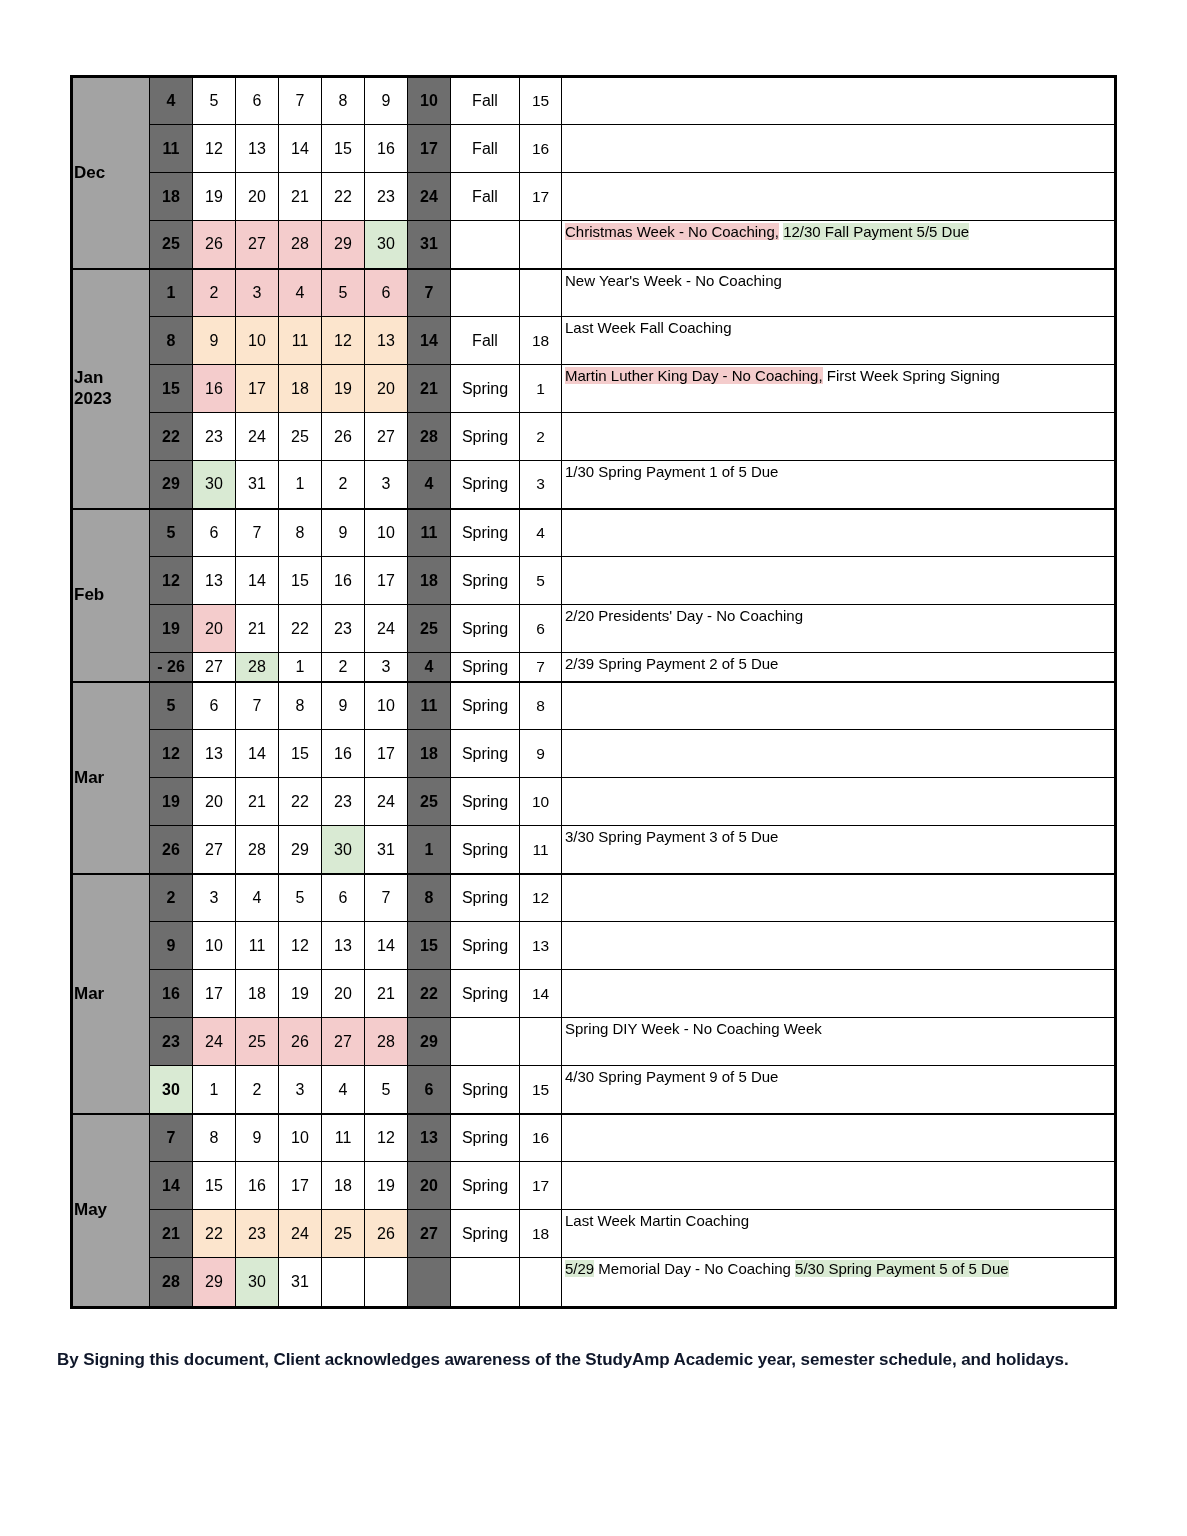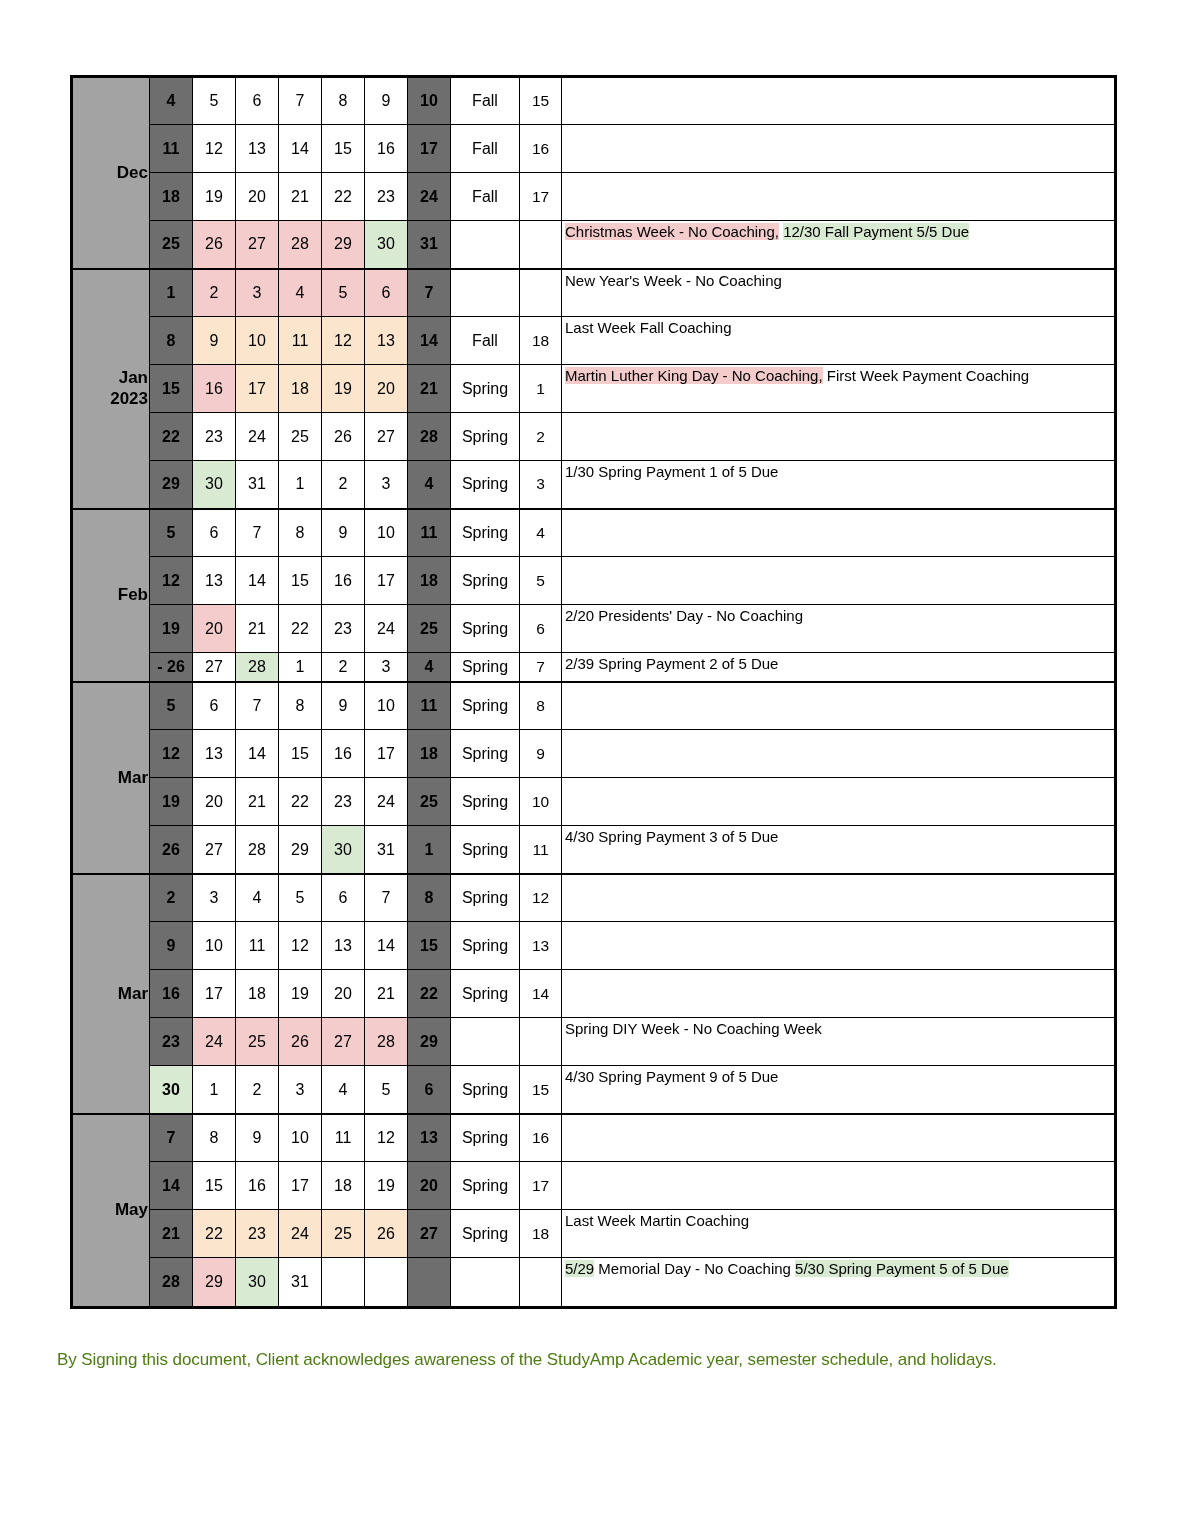--- a/index.html
+++ b/index.html
@@ -3,37 +3,37 @@
 <meta charset="utf-8">
 <style>
   html,body{margin:0;padding:0;background:#ffffff;}
   body{width:1187px;height:1536px;position:relative;font-family:"Liberation Sans",sans-serif;color:#000;}
   .cal-wrap{position:absolute;left:70px;top:75px;}
   table.cal{border-collapse:collapse;table-layout:fixed;width:1047px;border:3px solid #000;}
   table.cal td{border:1px solid #000;overflow:hidden;}
   tr.rh{height:48px;}
   tr.rh-short{height:27px;}
   tr.rh-tall{height:50px;}
-  td.month{background:#a3a3a3;text-align:right;vertical-align:middle;font-weight:bold;font-size:17px;line-height:1.2;}
+  td.month{background:#a3a3a3;text-align:left;vertical-align:middle;font-weight:bold;font-size:17px;line-height:1.2;}
   td.day{text-align:center;vertical-align:middle;font-size:16px;background:#ffffff;}
   td.day.bold{font-weight:bold;}
   td.bg-k{background:#6e6e6e;}
   td.bg-p{background:#f4cccc;}
   td.bg-g{background:#d9ead3;text-align:center;}
   td.bg-t{background:#fce5cd;}
   td.bg-w{background:#ffffff;}
   td.sem{text-align:center;vertical-align:middle;font-size:16px;background:#ffffff;}
   td.wk{text-align:center;vertical-align:middle;font-size:15.5px;background:#ffffff;}
   td.note{text-align:left;vertical-align:top;font-size:15px;line-height:1.32;padding:1px 4px 7px 3px;background:#ffffff;}
   td.note span.hl-p{background:#f4cccc;}
   td.note span.hl-g{background:#d9ead3;}
   tr.gs > td{border-top:2.5px solid #000;}
   td.zt{border-top:2.5px solid #000;}
   td.zl{border-left:2.5px solid #000;}
-  .footer{position:absolute;left:57px;top:1348px;width:1048px;font-size:17px;line-height:1.4;color:#4d7c0f;letter-spacing:-0.1px;}
+  .footer{position:absolute;left:57px;top:1348px;width:1048px;font-size:17px;line-height:1.4;color:#0f172a;letter-spacing:-0.1px;font-weight:bold;}
 </style>
 </head>
 <body>
 
 <div class="cal-wrap">
   <table class="cal">
     <colgroup>
       <col style="width:78px">
       <col style="width:43px">
         <col style="width:43px">
@@ -124,21 +124,21 @@
         <tr class="rh">
           <td class="day bg-k bold">15</td>
           <td class="day bg-p">16</td>
           <td class="day bg-t">17</td>
           <td class="day bg-t">18</td>
           <td class="day bg-t">19</td>
           <td class="day bg-t">20</td>
           <td class="day bg-k bold">21</td>
           <td class="sem">Spring</td>
           <td class="wk">1</td>
-          <td class="note bg-w"><span class="hl-p">Martin Luther King Day - No Coaching,</span><span> First Week Payment Coaching</span></td>
+          <td class="note bg-w"><span class="hl-p">Martin Luther King Day - No Coaching,</span><span> First Week Spring Signing</span></td>
         </tr>
         <tr class="rh">
           <td class="day bg-k bold">22</td>
           <td class="day bg-w">23</td>
           <td class="day bg-w">24</td>
           <td class="day bg-w">25</td>
           <td class="day bg-w">26</td>
           <td class="day bg-w">27</td>
           <td class="day bg-k bold">28</td>
           <td class="sem">Spring</td>
@@ -246,21 +246,21 @@
         <tr class="rh">
           <td class="day bg-k bold">26</td>
           <td class="day bg-w">27</td>
           <td class="day bg-w">28</td>
           <td class="day bg-w">29</td>
           <td class="day bg-g">30</td>
           <td class="day bg-w">31</td>
           <td class="day bg-k bold zt zl">1</td>
           <td class="sem">Spring</td>
           <td class="wk">11</td>
-          <td class="note bg-g"><span>4/30 Spring Payment 3 of 5 Due</span></td>
+          <td class="note bg-g"><span>3/30 Spring Payment 3 of 5 Due</span></td>
         </tr>
         <tr class="rh gs">
           <td class="month" rowspan="5">Mar</td>
           <td class="day bg-k bold">2</td>
           <td class="day bg-w">3</td>
           <td class="day bg-w">4</td>
           <td class="day bg-w">5</td>
           <td class="day bg-w">6</td>
           <td class="day bg-w">7</td>
           <td class="day bg-k bold">8</td>

